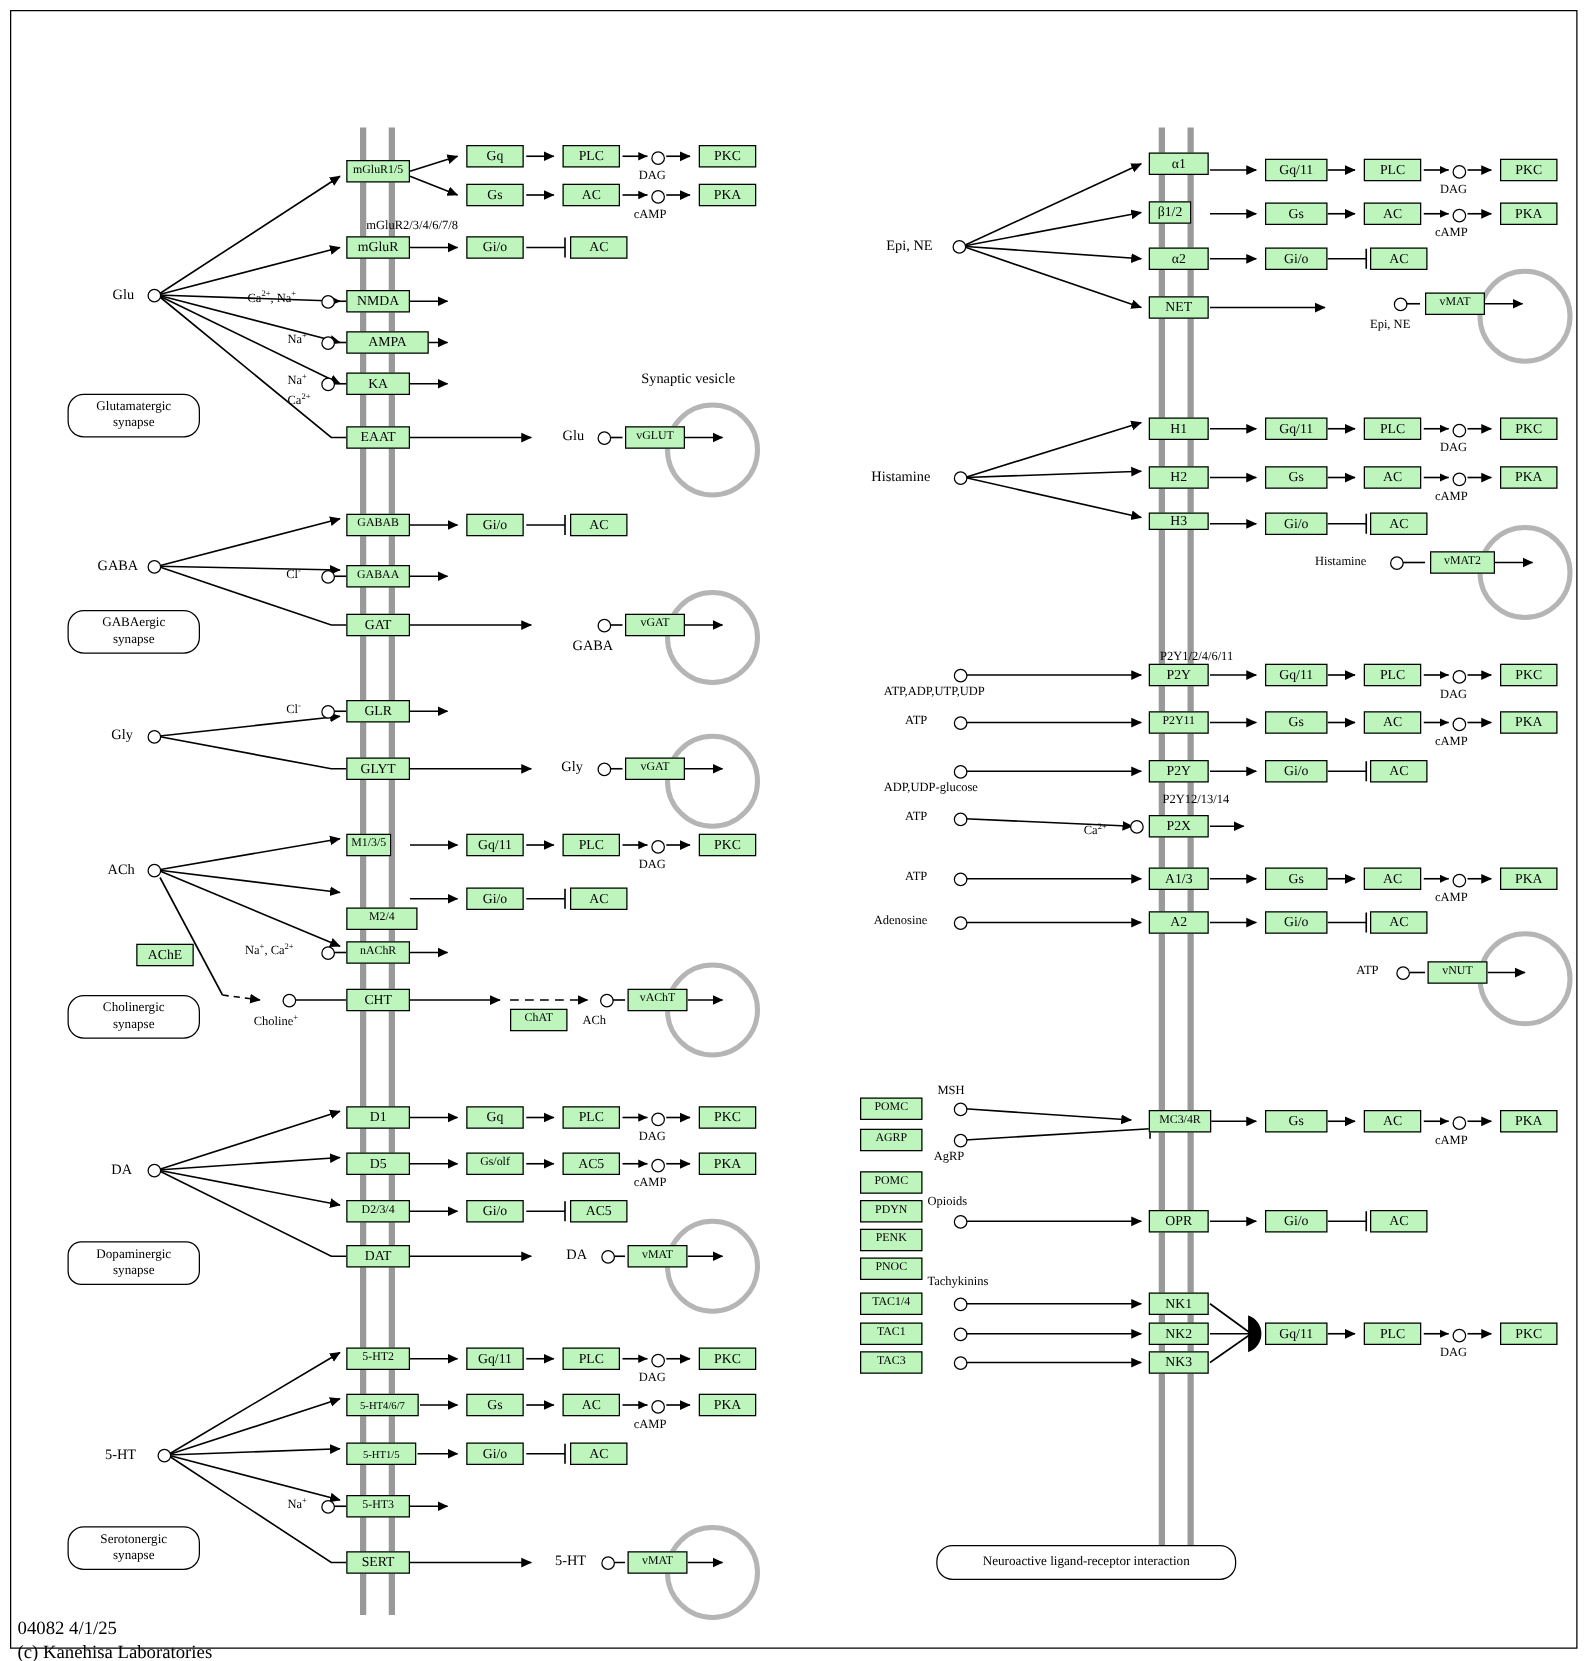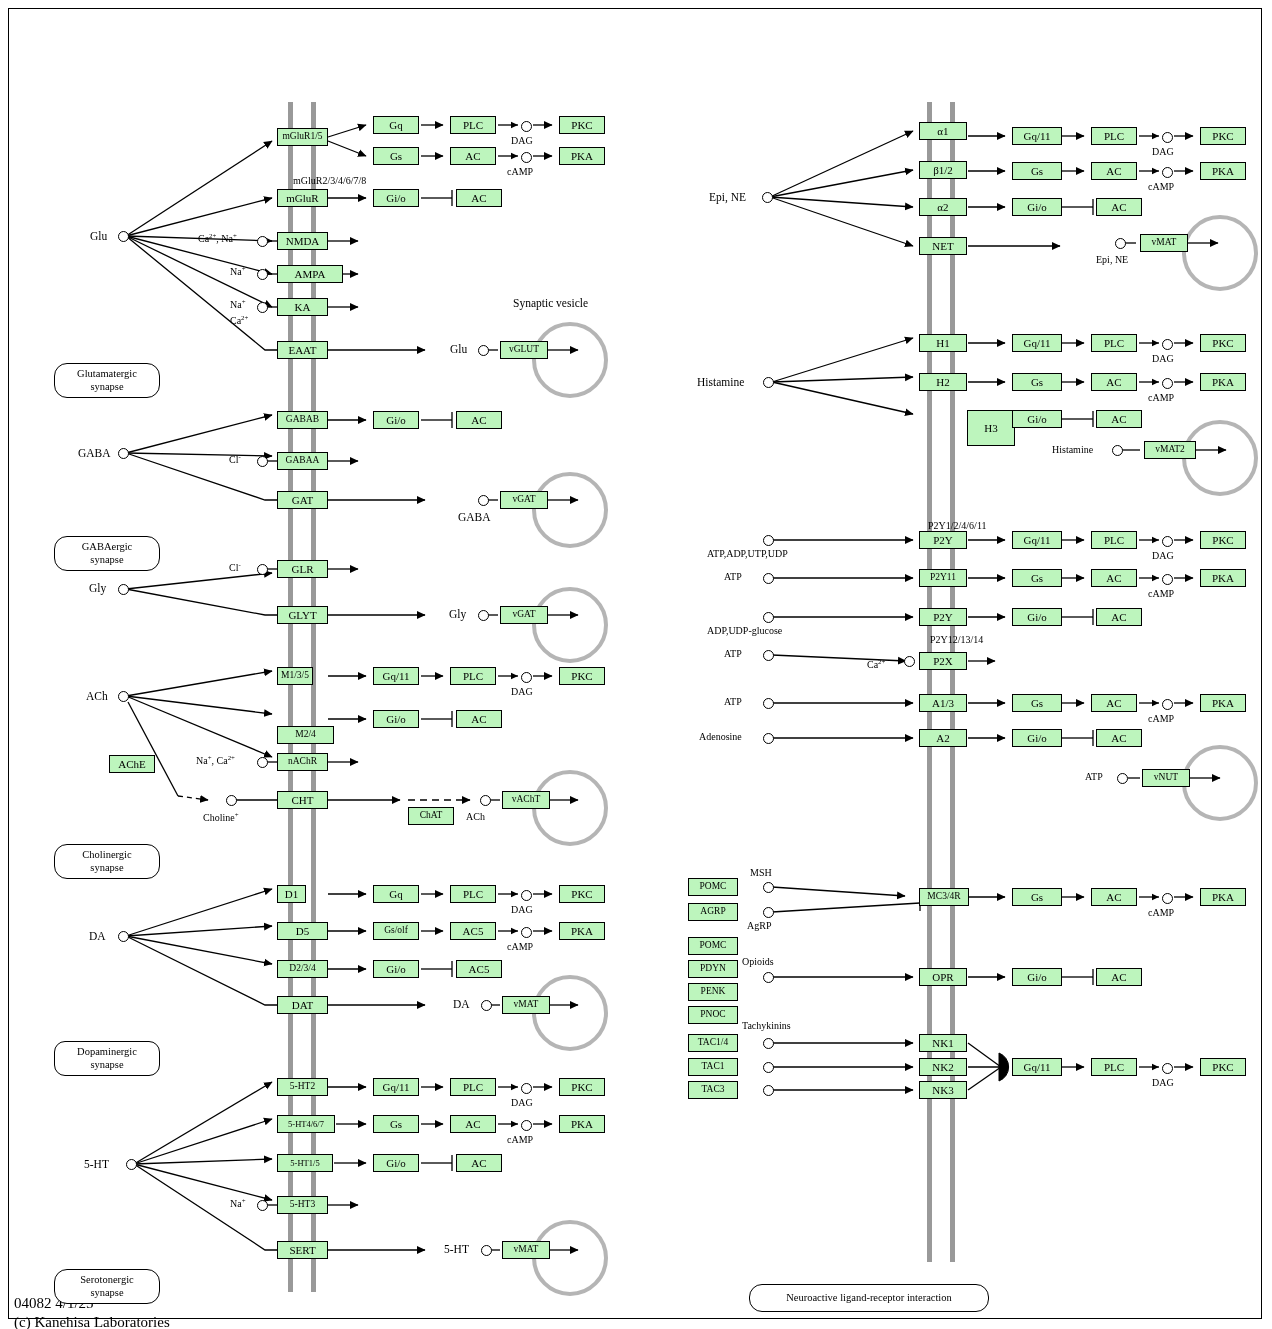--- a/index.html
+++ b/index.html
@@ -16,21 +16,21 @@
   .ebox.small{font-size:9.5px;}
   .ebox.tiny{font-size:8.5px;}
   
   .membrane{position:absolute;width:5px;background:#999;z-index:2;}
   
   .lbl{position:absolute;font-size:11.5px;color:#000;white-space:nowrap;line-height:1;z-index:5;}
   .lbl.sm{font-size:10px;}
   
   .maplink{position:absolute;border:1px solid #000;border-radius:13px;background:#fff;
            display:flex;align-items:center;justify-content:center;text-align:center;
-           font-size:10.5px;line-height:1.15;color:#000;z-index:6;margin-top:48px;}
+           font-size:10.5px;line-height:1.15;color:#000;z-index:6;}
   
   .vesicle{position:absolute;border:4px solid #b5b5b5;border-radius:50%;background:transparent;z-index:1;}
   
   .cpd{position:absolute;width:9px;height:9px;border:1.6px solid #000;border-radius:50%;background:#fff;z-index:7;}
   
   #wires{position:absolute;left:0;top:0;width:1272px;height:1329px;z-index:3;pointer-events:none;}
   
   #footer{position:absolute;left:14px;top:1294px;font-size:15px;line-height:1.25;color:#000;}
   sup{font-size:.68em;vertical-align:super;}
 </style>
@@ -371,21 +371,21 @@
   <div class="lbl sm" style="left:511px;top:687px;">DAG</div>
   <div class="ebox" style="left:373px;top:710px;width:46px;height:18px;">Gi/o</div>
   <div class="ebox" style="left:456px;top:710px;width:46px;height:18px;">AC</div>
 
   <div class="maplink" style="left:54px;top:796px;width:104px;height:33px;">
     <span>Cholinergic<br>synapse</span>
   </div>
 
   <div class="cpd" style="left:118px;top:931px;"></div>
   <div class="lbl" style="left:89px;top:931px;">DA</div>
-  <div class="ebox" style="left:277px;top:885px;width:29px;height:18px;">D1</div>
+  <div class="ebox" style="left:277px;top:885px;width:51px;height:18px;">D1</div>
   <div class="ebox" style="left:277px;top:922px;width:51px;height:18px;">D5</div>
   <div class="ebox small" style="left:277px;top:960px;width:51px;height:18px;">D2/3/4</div>
   <div class="ebox" style="left:277px;top:996px;width:51px;height:18px;">DAT</div>
 
   <div class="ebox" style="left:373px;top:885px;width:46px;height:18px;">Gq</div>
   <div class="ebox" style="left:450px;top:885px;width:46px;height:18px;">PLC</div>
   <div class="ebox" style="left:559px;top:885px;width:46px;height:18px;">PKC</div>
   <div class="cpd" style="left:521px;top:890px;"></div>
   <div class="lbl sm" style="left:511px;top:905px;">DAG</div>
   <div class="ebox small" style="left:373px;top:922px;width:46px;height:18px;">Gs/olf</div>
@@ -429,21 +429,21 @@
   <div class="cpd" style="left:481px;top:1245px;"></div>
   <div class="lbl" style="left:444px;top:1244px;">5-HT</div>
   <div class="ebox small" style="left:502px;top:1241px;width:48px;height:18px;">vMAT</div>
   <div class="maplink" style="left:54px;top:1221px;width:104px;height:33px;">
     <span>Serotonergic<br>synapse</span>
   </div>
 
   <div class="cpd" style="left:762px;top:192px;"></div>
   <div class="lbl" style="left:709px;top:192px;">Epi, NE</div>
   <div class="ebox" style="left:919px;top:122px;width:48px;height:18px;">α1</div>
-  <div class="ebox" style="left:919px;top:161px;width:48px;height:18px;">β1/2</div>
+  <div class="ebox" style="left:919px;top:161px;width:34px;height:18px;">β1/2</div>
   <div class="ebox" style="left:919px;top:198px;width:48px;height:18px;">α2</div>
   <div class="ebox" style="left:919px;top:237px;width:48px;height:18px;">NET</div>
 
   <div class="ebox" style="left:1012px;top:127px;width:50px;height:18px;">Gq/11</div>
   <div class="ebox" style="left:1091px;top:127px;width:46px;height:18px;">PLC</div>
   <div class="ebox" style="left:1200px;top:127px;width:46px;height:18px;">PKC</div>
   <div class="cpd" style="left:1162px;top:132px;"></div>
   <div class="lbl sm" style="left:1152px;top:147px;">DAG</div>
   <div class="ebox" style="left:1012px;top:162px;width:50px;height:18px;">Gs</div>
   <div class="ebox" style="left:1091px;top:162px;width:46px;height:18px;">AC</div>
@@ -454,21 +454,21 @@
   <div class="ebox" style="left:1096px;top:198px;width:46px;height:18px;">AC</div>
 
   <div class="cpd" style="left:1115px;top:238px;"></div>
   <div class="lbl sm" style="left:1096px;top:255px;">Epi, NE</div>
   <div class="ebox small" style="left:1140px;top:234px;width:48px;height:18px;">vMAT</div>
 
   <div class="cpd" style="left:763px;top:377px;"></div>
   <div class="lbl" style="left:697px;top:377px;">Histamine</div>
   <div class="ebox" style="left:919px;top:334px;width:48px;height:18px;">H1</div>
   <div class="ebox" style="left:919px;top:373px;width:48px;height:18px;">H2</div>
-  <div class="ebox" style="left:967px;top:410px;width:48px;height:36px;">H3</div>
+  <div class="ebox" style="left:919px;top:410px;width:48px;height:14px;">H3</div>
 
   <div class="ebox" style="left:1012px;top:334px;width:50px;height:18px;">Gq/11</div>
   <div class="ebox" style="left:1091px;top:334px;width:46px;height:18px;">PLC</div>
   <div class="ebox" style="left:1200px;top:334px;width:46px;height:18px;">PKC</div>
   <div class="cpd" style="left:1162px;top:339px;"></div>
   <div class="lbl sm" style="left:1152px;top:354px;">DAG</div>
   <div class="ebox" style="left:1012px;top:373px;width:50px;height:18px;">Gs</div>
   <div class="ebox" style="left:1091px;top:373px;width:46px;height:18px;">AC</div>
   <div class="ebox" style="left:1200px;top:373px;width:46px;height:18px;">PKA</div>
   <div class="cpd" style="left:1162px;top:378px;"></div>

